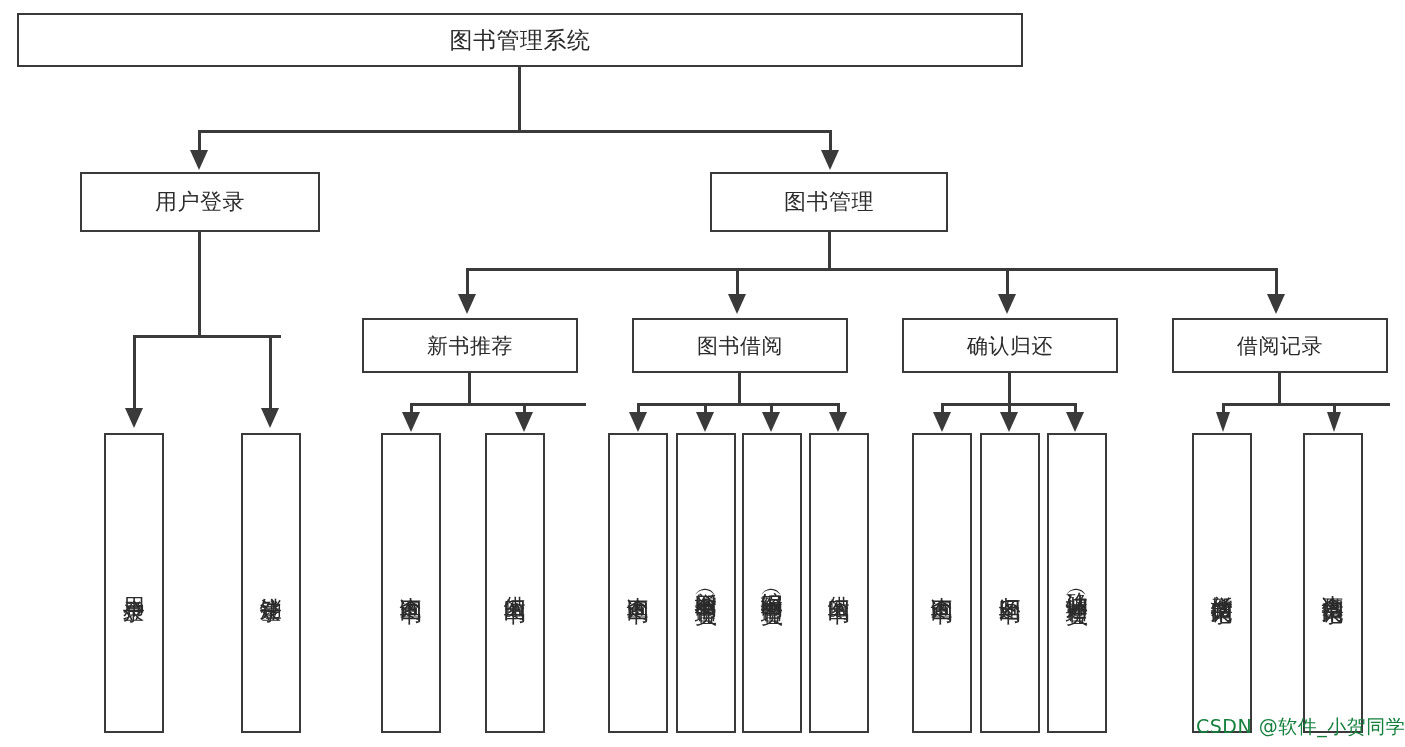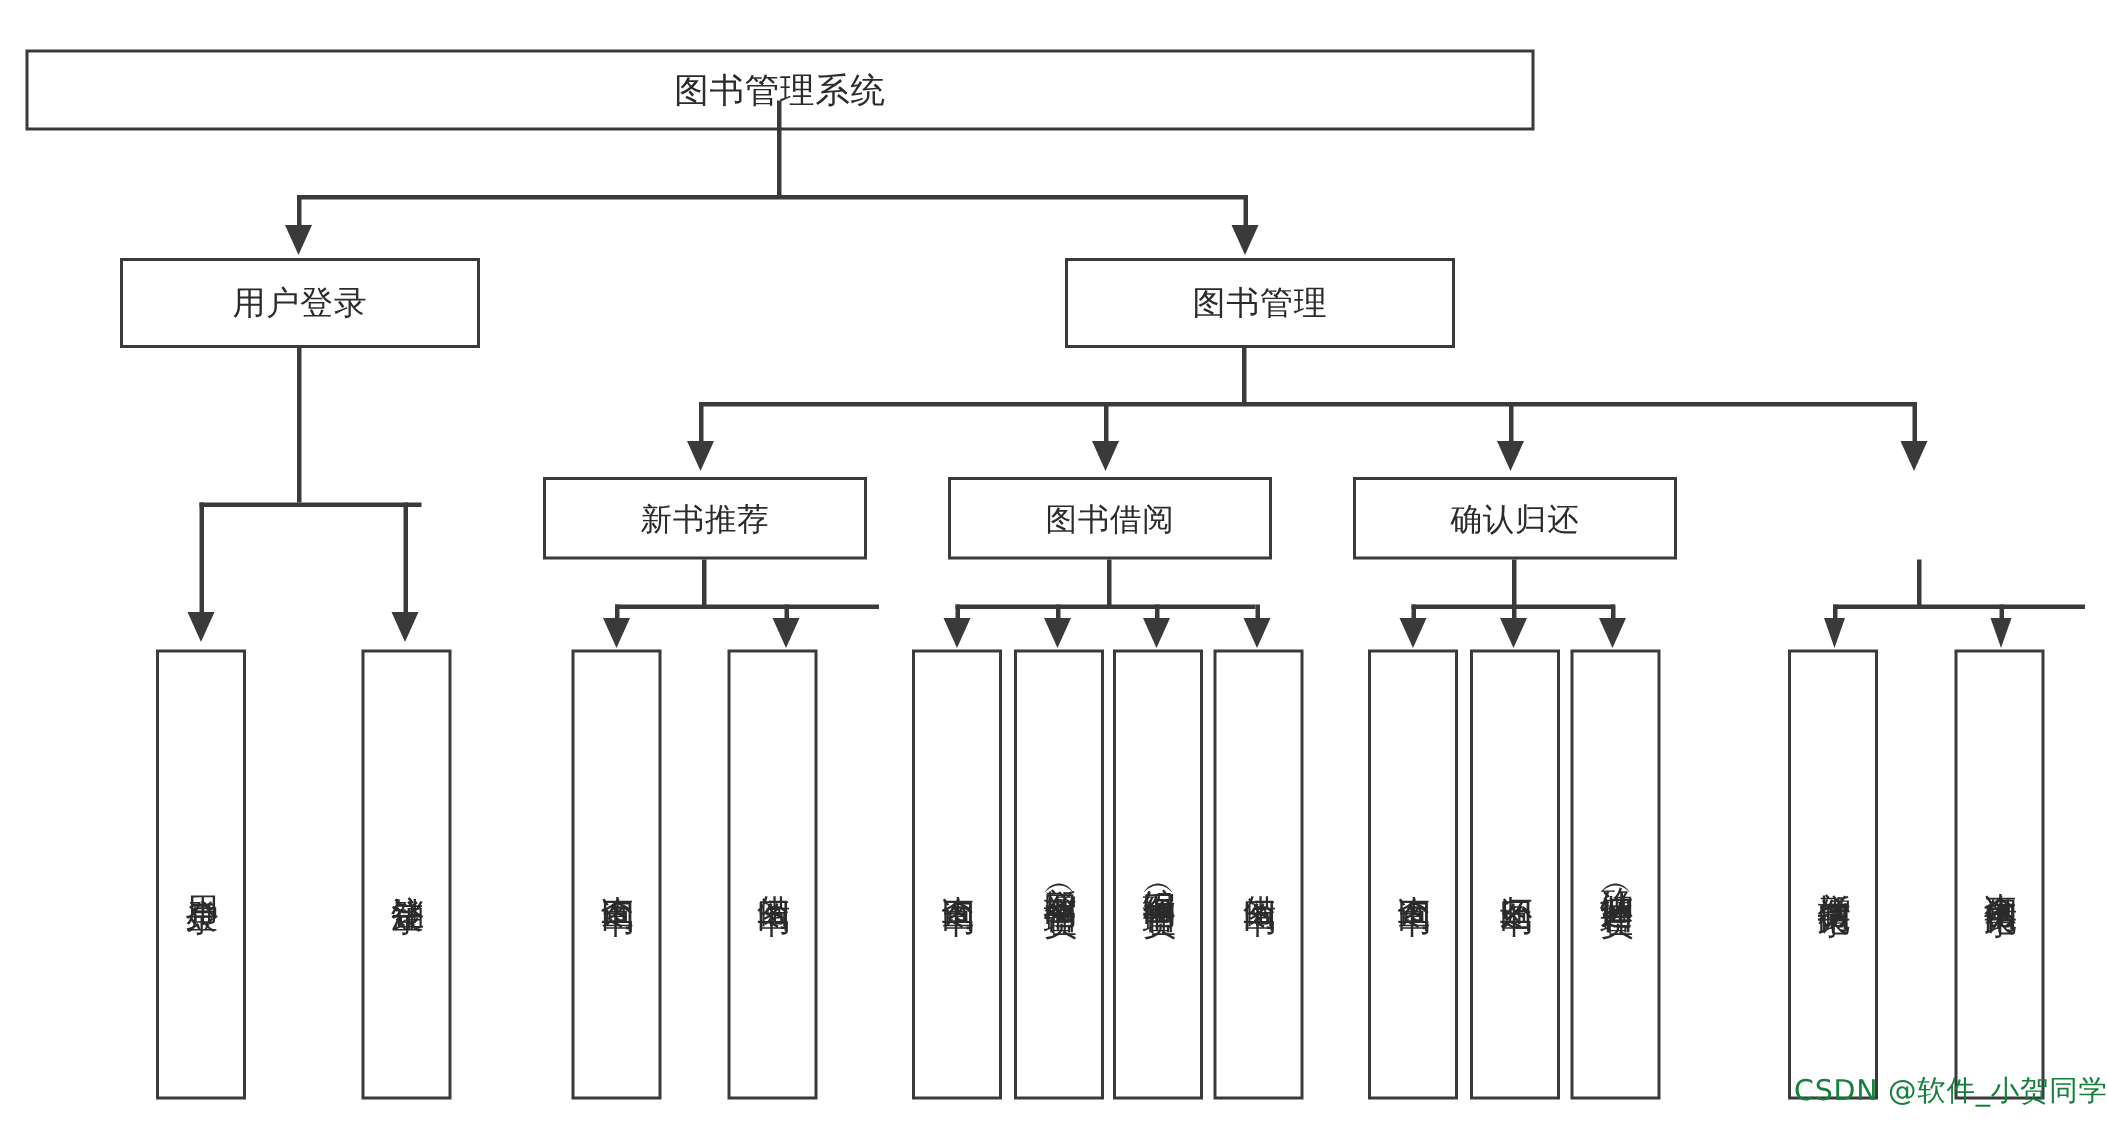--- a/index.html
+++ b/index.html
@@ -83,35 +83,35 @@
     white-space: nowrap;
     letter-spacing: 0.5px;
     pointer-events: none;
   }
 </style>
 </head>
 <body>
 
 <div id="canvas">
 
-  <div class="node level-root" style="left:17px; top:13px; width:1006px; height:54px;margin-top:20px;">图书管理系统</div>
+  <div class="node level-root" style="left:17px; top:13px; width:1006px; height:54px;">图书管理系统</div>
 
   <div class="conn v" style="left:518px; top:67px; width:3px; height:63px;"></div>
 
   <div class="conn h" style="left:198px; top:130px; width:634px; height:3px;"></div>
 
   <div class="conn v" style="left:198px; top:130px; width:3px; height:22px;"></div>
   <div class="arrow" style="left:190px; top:150px;"></div>
 
   <div class="conn v" style="left:829px; top:130px; width:3px; height:22px;"></div>
   <div class="arrow" style="left:821px; top:150px;"></div>
 
   <div class="node level-2" style="left:80px; top:172px; width:240px; height:60px;">用户登录</div>
 
-  <div class="node level-2" style="left:710px; top:172px; width:260px; height:60px;">图书管理</div>
+  <div class="node level-2" style="left:710px; top:172px; width:238px; height:60px;">图书管理</div>
 
   <div class="conn v" style="left:198px; top:232px; width:3px; height:103px;"></div>
   <div class="conn h" style="left:133px; top:335px; width:148px; height:3px;"></div>
   <div class="conn v" style="left:133px; top:335px; width:3px; height:75px;"></div>
   <div class="arrow" style="left:125px; top:408px;"></div>
   <div class="conn v" style="left:269px; top:335px; width:3px; height:75px;"></div>
   <div class="arrow" style="left:261px; top:408px;"></div>
 
   <div class="conn v" style="left:828px; top:232px; width:3px; height:38px;"></div>
   <div class="conn h" style="left:466px; top:268px; width:812px; height:3px;"></div>
@@ -127,20 +127,21 @@
 
   <div class="conn v" style="left:1275px; top:268px; width:3px; height:28px;"></div>
   <div class="arrow" style="left:1267px; top:294px;"></div>
 
   <div class="node level-3" style="left:632px; top:318px; width:216px; height:55px;">图书借阅</div>
 
   <div class="node level-3" style="left:362px; top:318px; width:216px; height:55px;">新书推荐</div>
 
   <div class="node level-3" style="left:902px; top:318px; width:216px; height:55px;">确认归还</div>
 
+  <div class="node level-3" style="left:1172px; top:318px; width:216px; height:55px;">借阅记录</div>
 
   <div class="conn v" style="left:468px; top:373px; width:3px; height:32px;"></div>
   <div class="conn h" style="left:410px; top:403px; width:176px; height:3px;"></div>
   <div class="conn v" style="left:410px; top:403px; width:3px; height:12px;"></div>
   <div class="arrow" style="left:402px; top:412px;"></div>
   <div class="conn v" style="left:523px; top:403px; width:3px; height:12px;"></div>
   <div class="arrow" style="left:515px; top:412px;"></div>
 
   <div class="conn v" style="left:738px; top:373px; width:3px; height:32px;"></div>
   <div class="conn h" style="left:637px; top:403px; width:200px; height:3px;"></div>

